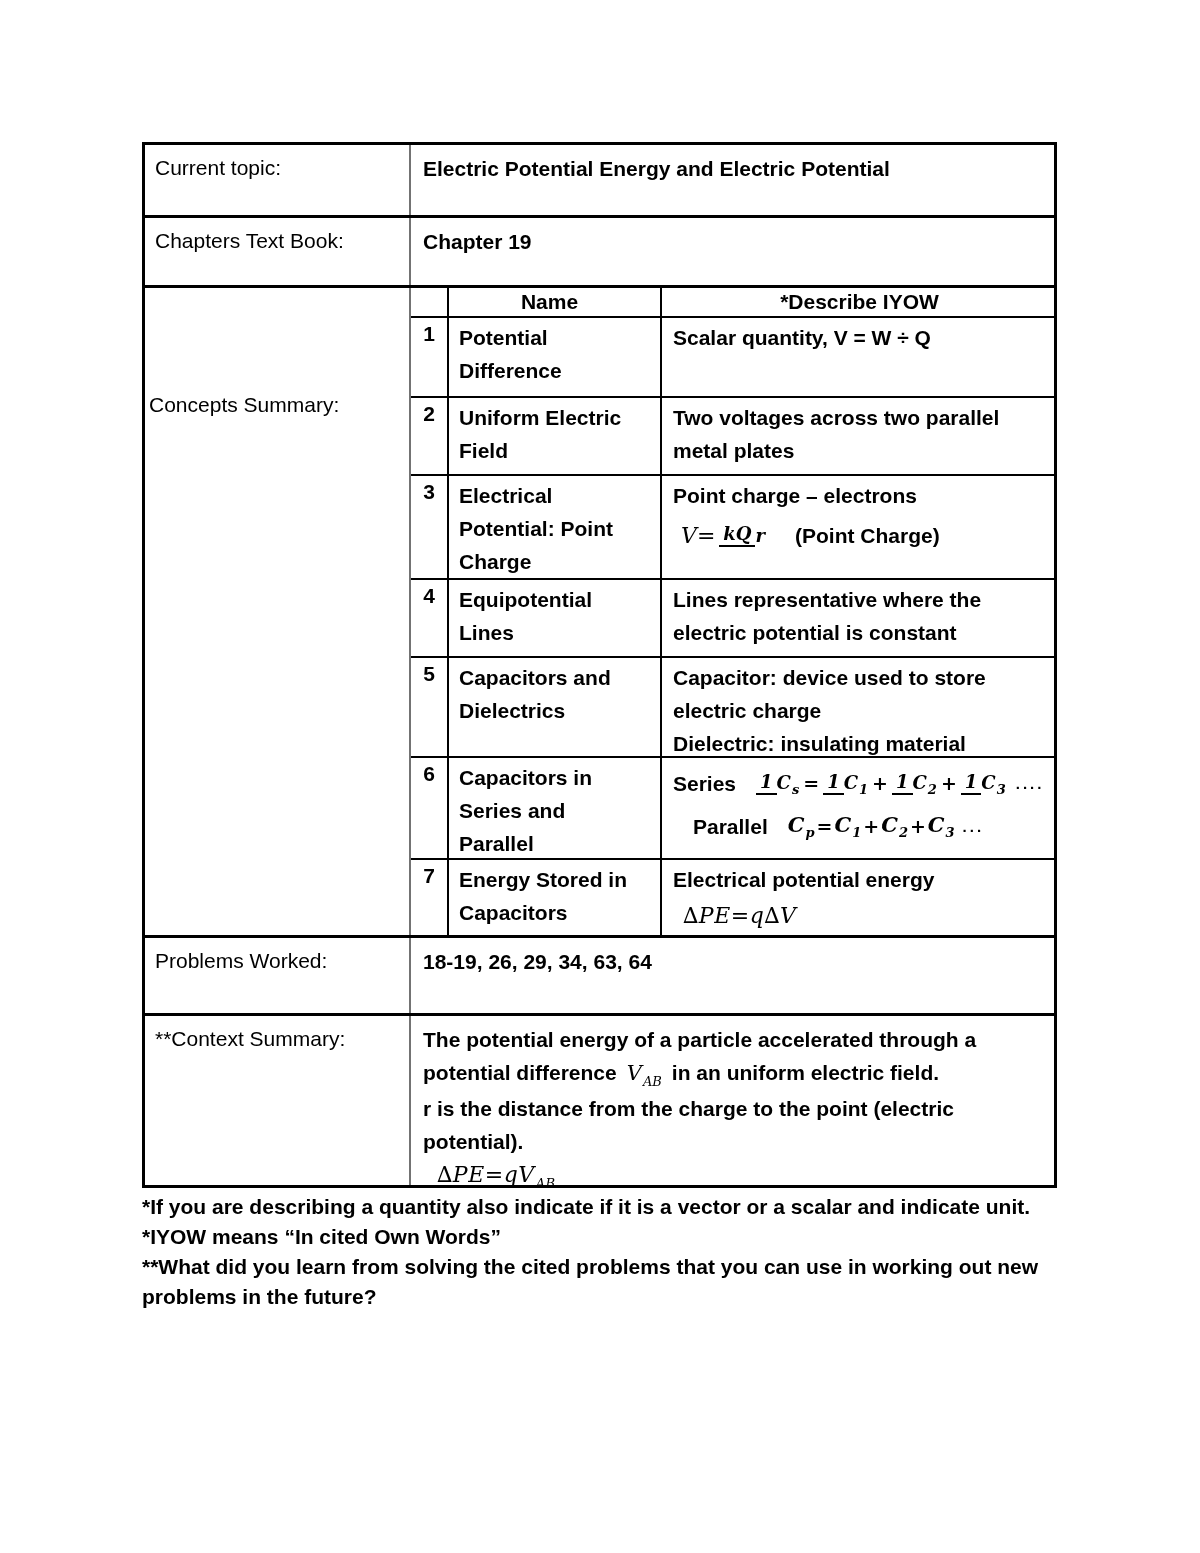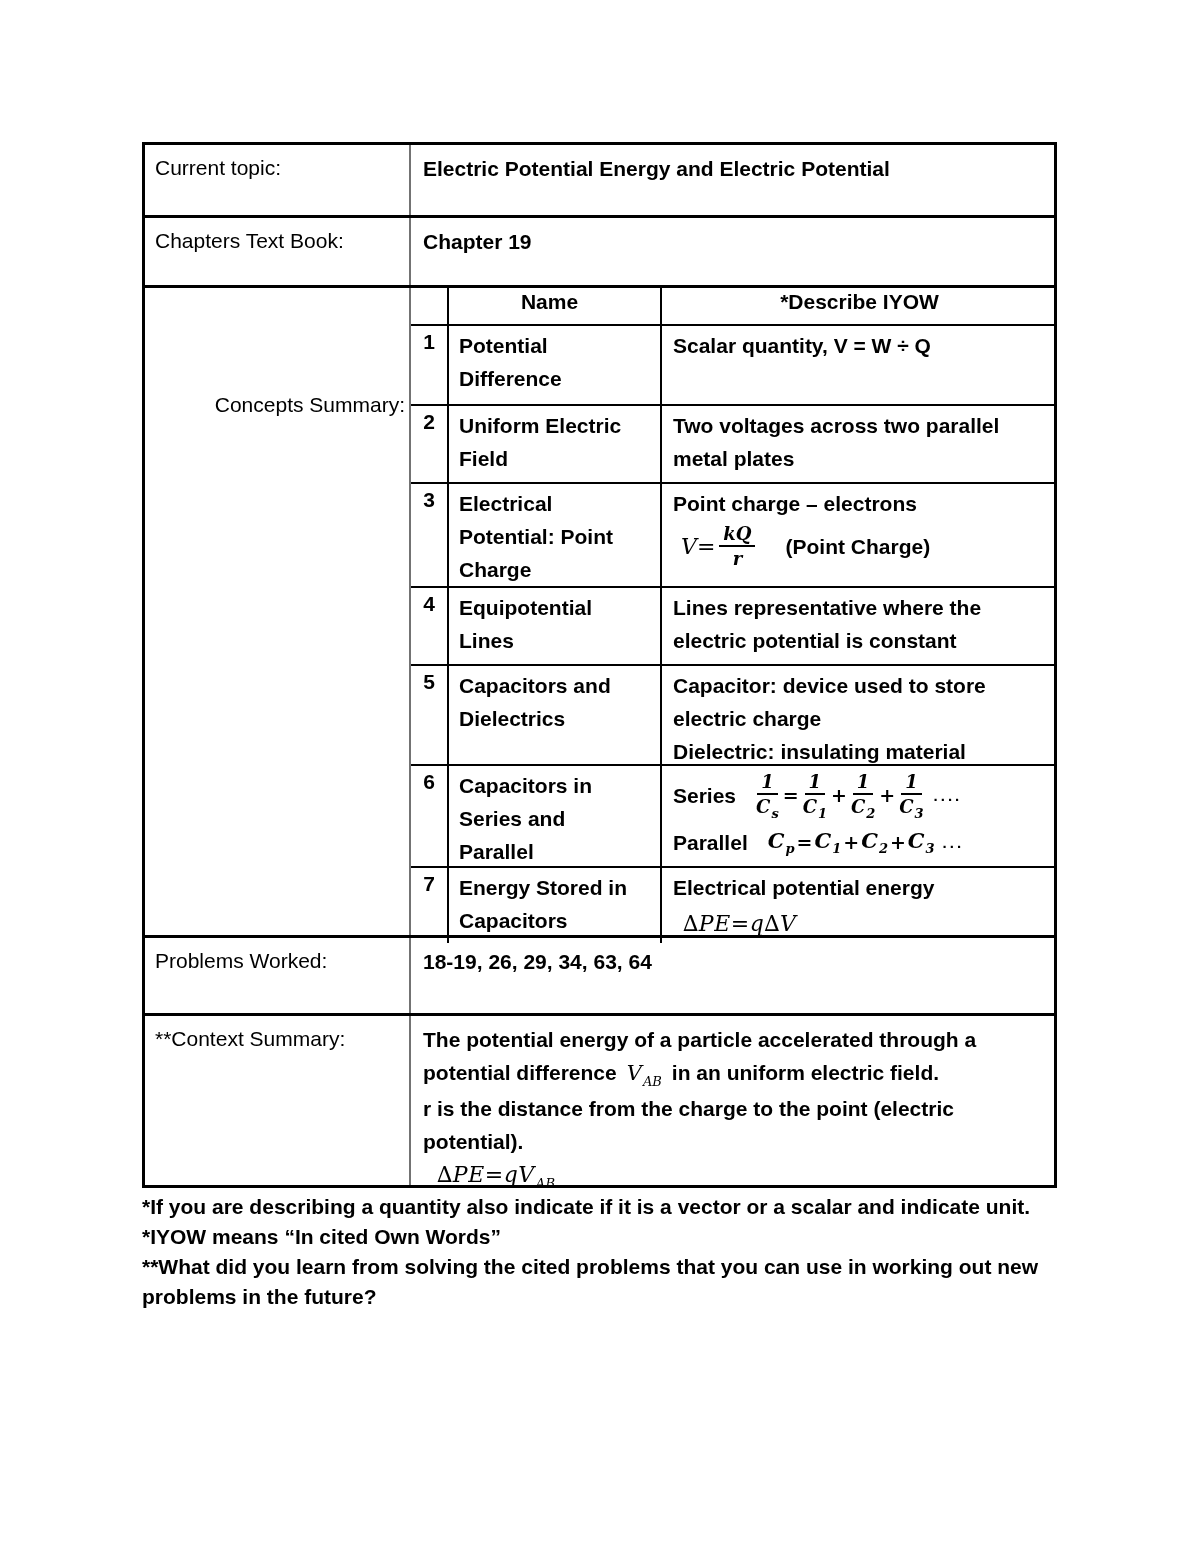--- a/index.html
+++ b/index.html
@@ -16,21 +16,21 @@
   .trow.bt { border-top:3px solid #000; }
   .label-cell {
     width:266px; border-right:2px solid #737373; flex:none;
     font-weight:normal; font-size:21px; line-height:30px;
     padding:8px 6px 0 10px;
   }
   .value-cell {
     flex:1; font-weight:bold; font-size:21px; line-height:33px;
     padding:7px 10px 0 12px;
   }
-  .concepts-label { text-align:right; padding:102px 4px 0 4px; }
+  .concepts-label { text-align:left; padding:102px 4px 0 4px; }
   .concepts-area { flex:1; display:flex; flex-direction:column; }
   .cg { display:flex; flex:none; }
   .cg.bt2 { border-top:2px solid #000; }
   .num-cell {
     width:36px; flex:none; text-align:center;
     font-weight:bold; font-size:21px; padding-top:4px;
   }
   .name-cell {
     width:213px; flex:none; border-left:2px solid #000;
     font-weight:bold; font-size:21px; line-height:33px;
@@ -41,33 +41,33 @@
     font-weight:bold; font-size:21px; line-height:33px;
     padding:3px 8px 0 11px;
   }
   .hdr-name, .hdr-desc { text-align:center; padding-top:0; line-height:27px; }
   .math, .imath, .mlhs, .simple-math, .ctx-formula {
     font-family:"DejaVu Serif", serif; font-style:italic; font-weight:normal;
   }
   .formula-line { display:flex; align-items:center; }
   .mline { margin-top:3px; }
   .mlhs { font-size:22px; margin:0 2px 0 8px; }
-  .frac { display:inline-flex; flex-direction:column; align-items:center; margin:0 2px;
+  .frac { display:inline-flex; flex-direction:row; align-items:center; margin:8px 2px;
           font-family:"DejaVu Serif", serif; font-style:italic; }
   .fnum { font-size:18px; line-height:21px; border-bottom:2px solid #000;
           padding:0 4px 1px 4px; text-align:center; }
   .fden { font-size:18px; line-height:21px; padding-top:1px; }
   .msub { font-size:13px; font-style:italic; position:relative; top:5px; margin-left:1px; }
   .mop  { font-family:"DejaVu Serif", serif; font-style:normal; font-size:19px; margin:0 2px; }
   .mterm { font-family:"DejaVu Serif", serif; font-style:italic; font-size:21px; }
   .mdots { font-style:normal; font-size:15px; letter-spacing:3px; margin-left:8px; }
   .sans-label { font-family:"Liberation Sans", sans-serif; font-style:normal;
                 font-weight:bold; font-size:21px; }
   .series-label { margin-right:18px; }
-  .parallel-label { margin-right:20px; }
+  .parallel-label { margin-right:20px;margin-left:20px; }
   .pc-suffix { margin-left:28px; }
   .series-line { margin-top:2px; }
   .parallel-line { margin-top:5px; }
   .simple-math { font-size:22px; margin:3px 0 0 10px; letter-spacing:0.5px; }
   .imath { font-size:21px; margin:0 10px; }
   .imath .msub, .ctx-formula .msub { top:6px; }
   .ctx-formula { font-size:22px; margin-left:14px; letter-spacing:0.5px; }
   .footnotes {
     position:absolute; left:142px; top:1192px; width:905px;
     font-weight:bold; font-size:21px; line-height:30px;
@@ -85,21 +85,21 @@
 
   <div class="trow bt" style="height:70px">
     <div class="label-cell">Chapters Text Book:</div>
     <div class="value-cell">Chapter 19</div>
   </div>
 
   <div class="trow bt" style="height:650px">
     <div class="label-cell concepts-label">Concepts Summary:</div>
     <div class="concepts-area">
 
-      <div class="cg" style="height:36px">
+      <div class="cg" style="height:28px">
         <div class="num-cell"></div>
         <div class="name-cell hdr-name">Name</div>
         <div class="desc-cell hdr-desc">*Describe IYOW</div>
       </div>
 
       <div class="cg bt2" style="height:80px">
         <div class="num-cell">1</div>
         <div class="name-cell">Potential Difference</div>
         <div class="desc-cell">Scalar quantity, V = W ÷ Q</div>
       </div>

